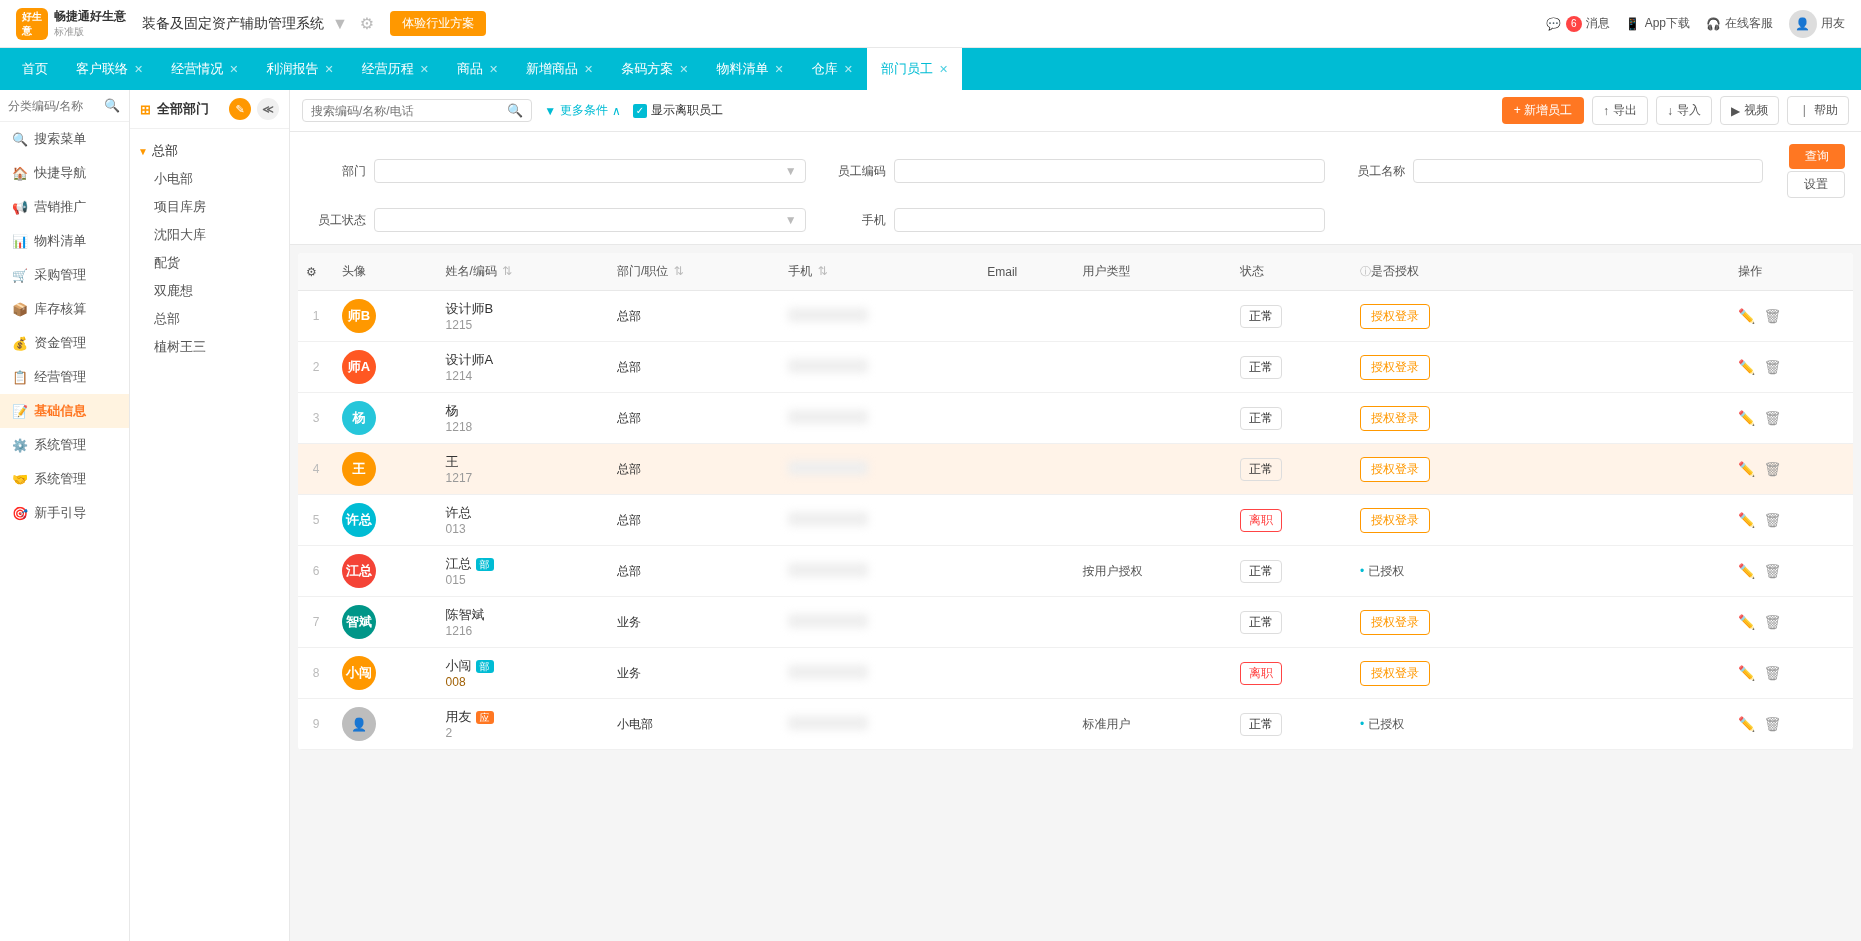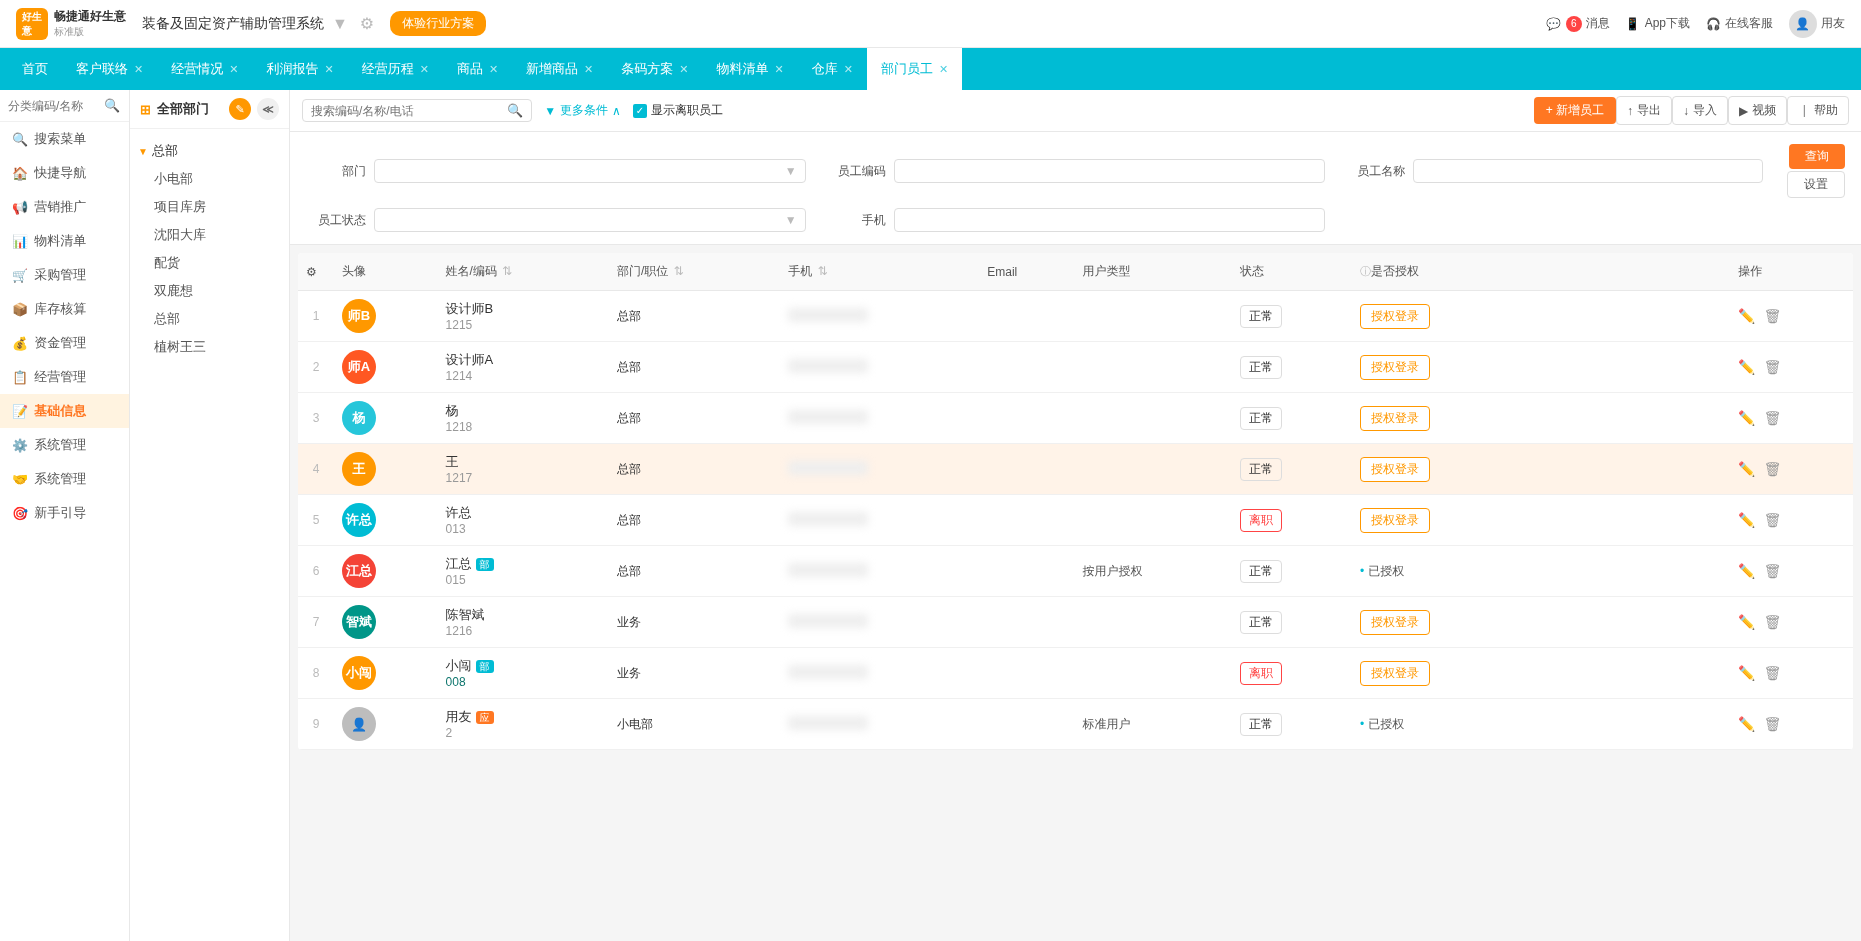--- a/index.html
+++ b/index.html
@@ -72,21 +72,21 @@
     }
     .search-input-box {
       display: flex; align-items: center; border: 1px solid #ddd; border-radius: 4px;
       padding: 3px 8px; gap: 16px; background: #fff;
     }
     .search-input-box input { border: none; outline: none; font-size: 12px; width: 160px; color: #333; }
     .filter-btn { display: flex; align-items: center; gap: 4px; color: #555; font-size: 12px; cursor: pointer; }
     .show-resigned-cb { display: flex; align-items: center; gap: 4px; font-size: 12px; color: #333; cursor: pointer; }
     .cb-checked { width: 14px; height: 14px; background: #00bcd4; border-radius: 2px;
       display: flex; align-items: center; justify-content: center; color: #fff; font-size: 10px; }
-    .sub-header-right { margin-left: auto; display: flex; align-items: center; }
+    .sub-header-right { margin-left: auto; display: flex; align-items: center; gap: 8px; }
     .btn-add { background: #ff7722; color: #fff; border: none; border-radius: 4px;
       padding: 5px 12px; cursor: pointer; font-size: 12px; display: flex; align-items: center; gap: 4px; }
     .btn-outline { border: 1px solid #ddd; background: #fff; border-radius: 4px;
       padding: 5px 10px; cursor: pointer; font-size: 12px; color: #555; display: flex; align-items: center; gap: 4px; }
 
     
     .filter-panel {
       background: #fff; padding: 12px 16px; border-bottom: 1px solid #e8e8e8;
       display: grid; grid-template-columns: 1fr 1fr 1fr; gap: 10px 20px; margin-bottom: 0;
     }
@@ -181,21 +181,21 @@
     <div class="logo-area">
       <div class="logo-icon">好生<br>意</div>
       <div class="logo-text">
         <strong>畅捷通好生意</strong>
         <span>标准版</span>
       </div>
     </div>
     <span class="system-title">装备及固定资产辅助管理系统</span>
     <span style="color:#bbb;font-size:16px;">▼</span>
     <span style="color:#bbb;font-size:16px;margin-left:4px;">⚙</span>
-    <button style="background:#ff9800;color:#fff;border:none;border-radius:10px;padding:4px 12px;cursor:pointer;font-size:12px;margin-left:8px;">体验行业方案</button>
+    <button style="background:#ff9800;color:#fff;border:none;border-radius:4px;padding:4px 12px;cursor:pointer;font-size:12px;margin-left:8px;">体验行业方案</button>
   </div>
   <div class="top-bar-icons">
     <div class="top-bar-btn">
       <span>💬</span>
       <span class="badge">6</span>
       <span>消息</span>
     </div>
     <div class="top-bar-btn">
       <span>📱</span>
       <span>App下载</span>
@@ -641,21 +641,21 @@
     <td style="text-align:center;color:#bbb;">8</td>
     <td>
       <div class="avatar-circle" style="background:#ff9800;">
         小闯
       </div>
     </td>
     <td>
       <div style="font-size:13px;color:#333;">
         小闯<span class="name-badge teal">部</span>
       </div>
-      <div style="color:#0f766e;font-size:12px;">008</div>
+      <div style="color:#a16207;font-size:12px;">008</div>
     </td>
     <td>
       <div>业务</div>
     </td>
     <td>
       <span class="blurred"></span>
     </td>
     <td></td>
     <td style="color:#555;"></td>
     <td>

